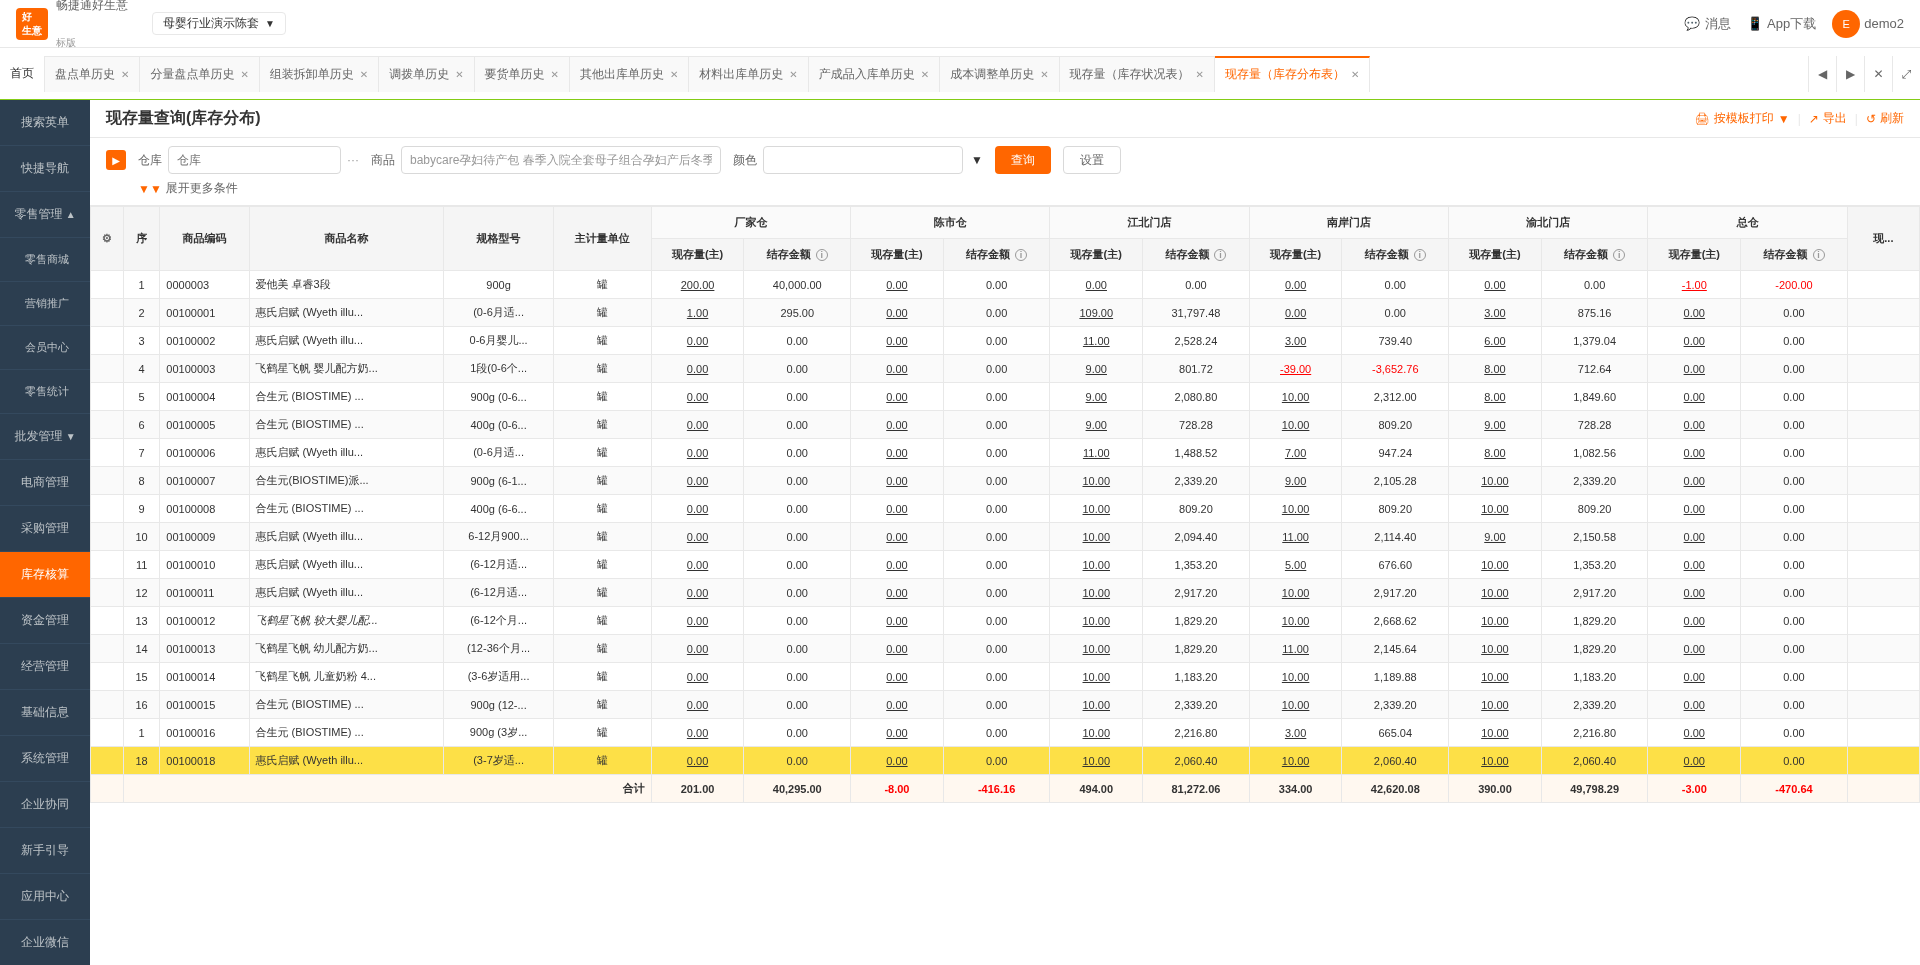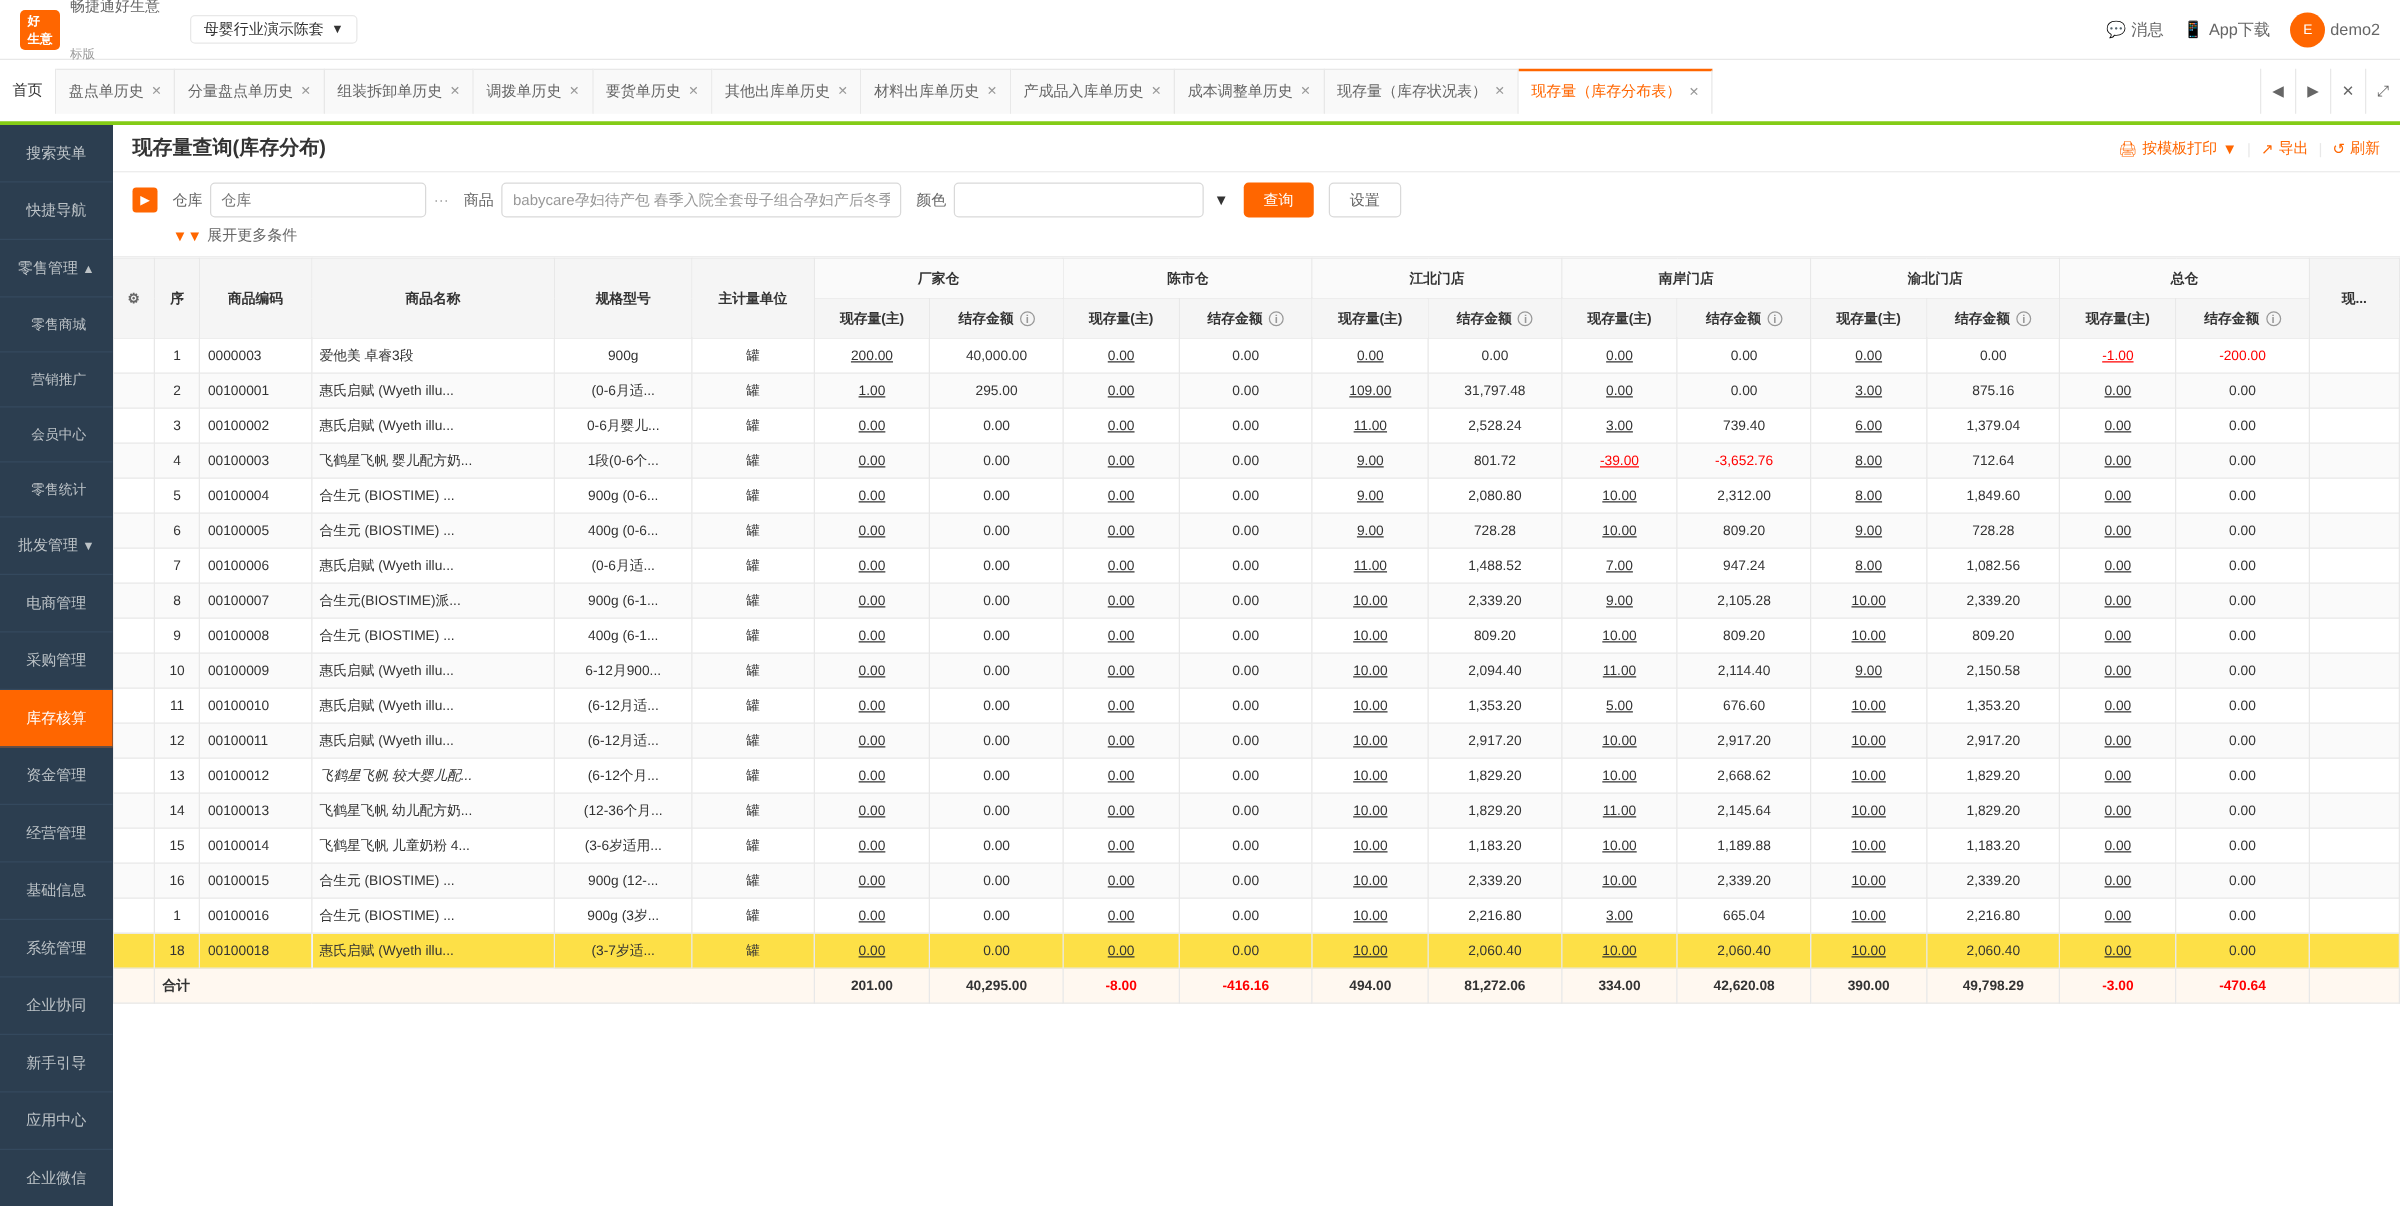--- a/index.html
+++ b/index.html
@@ -8,21 +8,21 @@
     
     .top-bar { height: 48px; background: #fff; display: flex; align-items: center; justify-content: space-between; padding: 0 16px; border-bottom: 1px solid #e8e8e8; }
     .logo-area { display: flex; align-items: center; gap: 8px; }
     .logo-icon { width: 32px; height: 32px; background: #ff6600; border-radius: 4px; display: flex; align-items: center; justify-content: center; color: white; font-size: 10px; font-weight: bold; }
     .logo-text { font-size: 12px; color: #666; }
     .top-right { display: flex; align-items: center; gap: 16px; color: #666; font-size: 13px; }
     .top-right-item { display: flex; align-items: center; gap: 4px; cursor: pointer; }
     .avatar { width: 28px; height: 28px; border-radius: 50%; background: #ff6600; display: flex; align-items: center; justify-content: center; color: white; font-size: 11px; }
 
     
-    .nav-tabs { height: 52px; background: #fff; display: flex; align-items: center; border-bottom: 3px solid #84cc16; overflow: hidden; }
+    .nav-tabs { height: 52px; background: #fff; display: flex; align-items: center; border-bottom: 1px solid #84cc16; overflow: hidden; }
     .nav-tab { display: flex; align-items: center; padding: 0 10px; height: 36px; font-size: 12px; color: #666; cursor: pointer; white-space: nowrap; border-right: 1px solid #e8e8e8; border-top: 1px solid #e8e8e8; background: #f9f9f9; }
     .nav-tab:first-child { color: #333; background: #fff; border-top: none; }
     .nav-tab.active { background: #fff; color: #ff6600; border-top: 2px solid #ff6600; }
     .nav-tab .close-x { margin-left: 6px; color: #999; font-size: 10px; }
     .nav-arrows { display: flex; align-items: center; margin-left: auto; }
     .nav-arrow { width: 28px; height: 36px; display: flex; align-items: center; justify-content: center; cursor: pointer; color: #666; border-left: 1px solid #e8e8e8; }
 
     
     .main-layout { display: flex; height: calc(965px - 84px); }
 
@@ -59,21 +59,21 @@
     .table-area { flex: 1; overflow: auto; background: #fff; margin: 0; }
     table { width: 100%; border-collapse: collapse; font-size: 12px; min-width: 1400px; }
     thead tr { background: #f5f5f5; }
     thead th { padding: 8px 6px; border: 1px solid #e8e8e8; text-align: center; color: #333; font-weight: bold; white-space: nowrap; font-size: 11px; position: sticky; top: 0; background: #f5f5f5; z-index: 2; }
     thead th.group-header { background: #fafafa; }
     tbody tr { background: #fff; }
     tbody tr:nth-child(even) { background: #fafafa; }
     tbody tr.summary-row { background: #fff8f0; font-weight: bold; }
     td { padding: 6px 6px; border: 1px solid #e8e8e8; text-align: center; white-space: nowrap; font-size: 11px; }
     td.text-left { text-align: left; }
-    td.text-right { text-align: left; }
+    td.text-right { text-align: right; }
     .underline { text-decoration: underline; cursor: pointer; }
     .gear-icon { color: #666; cursor: pointer; }
     
     
     ::-webkit-scrollbar { width: 6px; height: 6px; }
     ::-webkit-scrollbar-track { background: #f1f1f1; }
     ::-webkit-scrollbar-thumb { background: #ccc; border-radius: 3px; }
 
     .dots { color: #999; }
     
@@ -405,21 +405,21 @@
     <td>2,339.20</td>
     <td class="underline" style="">0.00</td>
     <td style="">0.00</td>
     <td></td>
   </tr>
             <tr>
     <td></td>
     <td>9</td>
     <td class="text-left">00100008</td>
     <td class="text-left" style="max-width:140px;overflow:hidden;text-overflow:ellipsis;">合生元 (BIOSTIME) ...</td>
-    <td>400g (6-1...</td>
+    <td>400g (6-6...</td>
     <td>罐</td>
     <td class="underline">0.00</td>
     <td>0.00</td>
     <td class="underline">0.00</td>
     <td>0.00</td>
     <td class="underline">10.00</td>
     <td>809.20</td>
     <td class="underline" style="">10.00</td>
     <td style="">809.20</td>
     <td class="underline">10.00</td>

